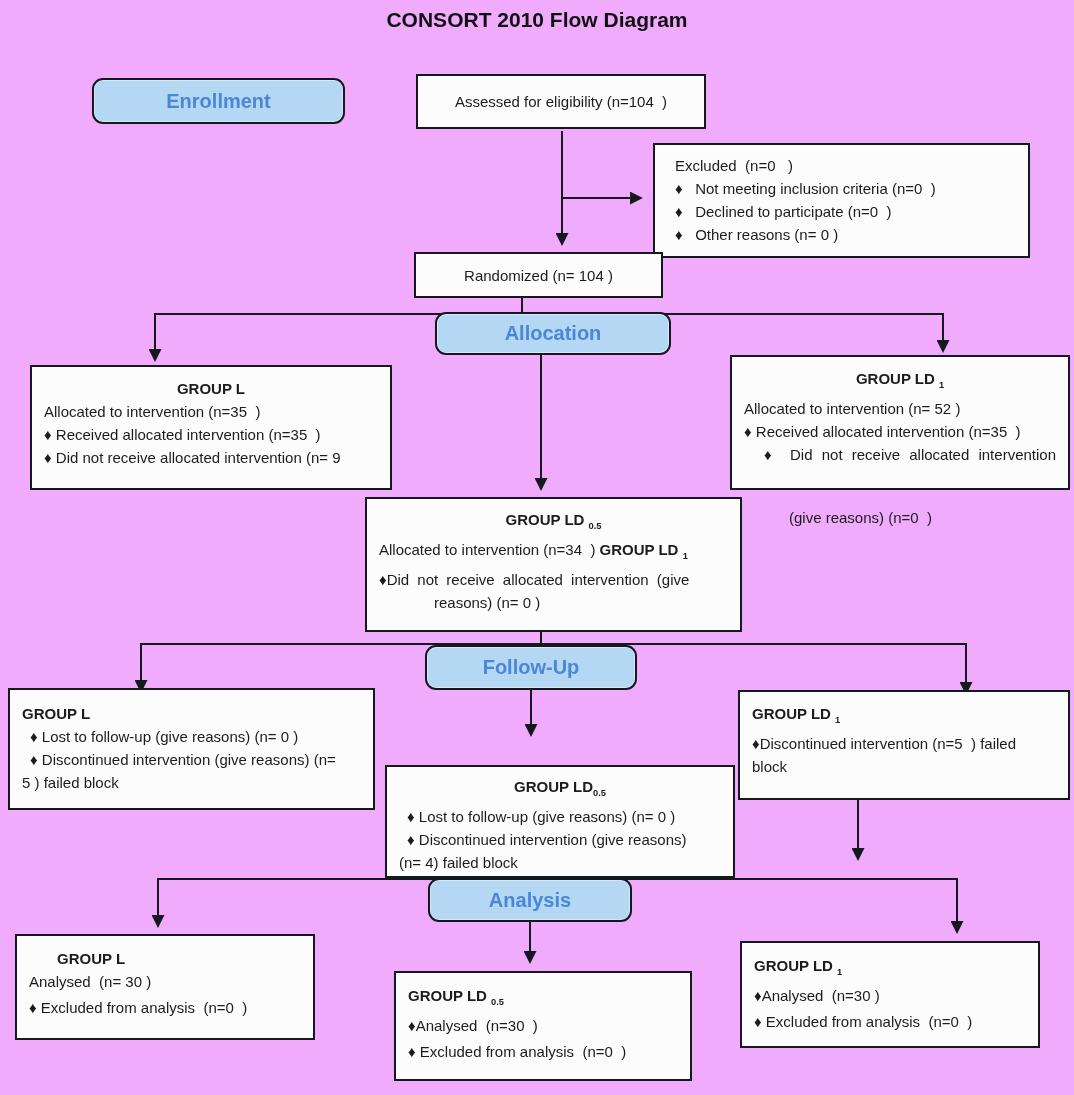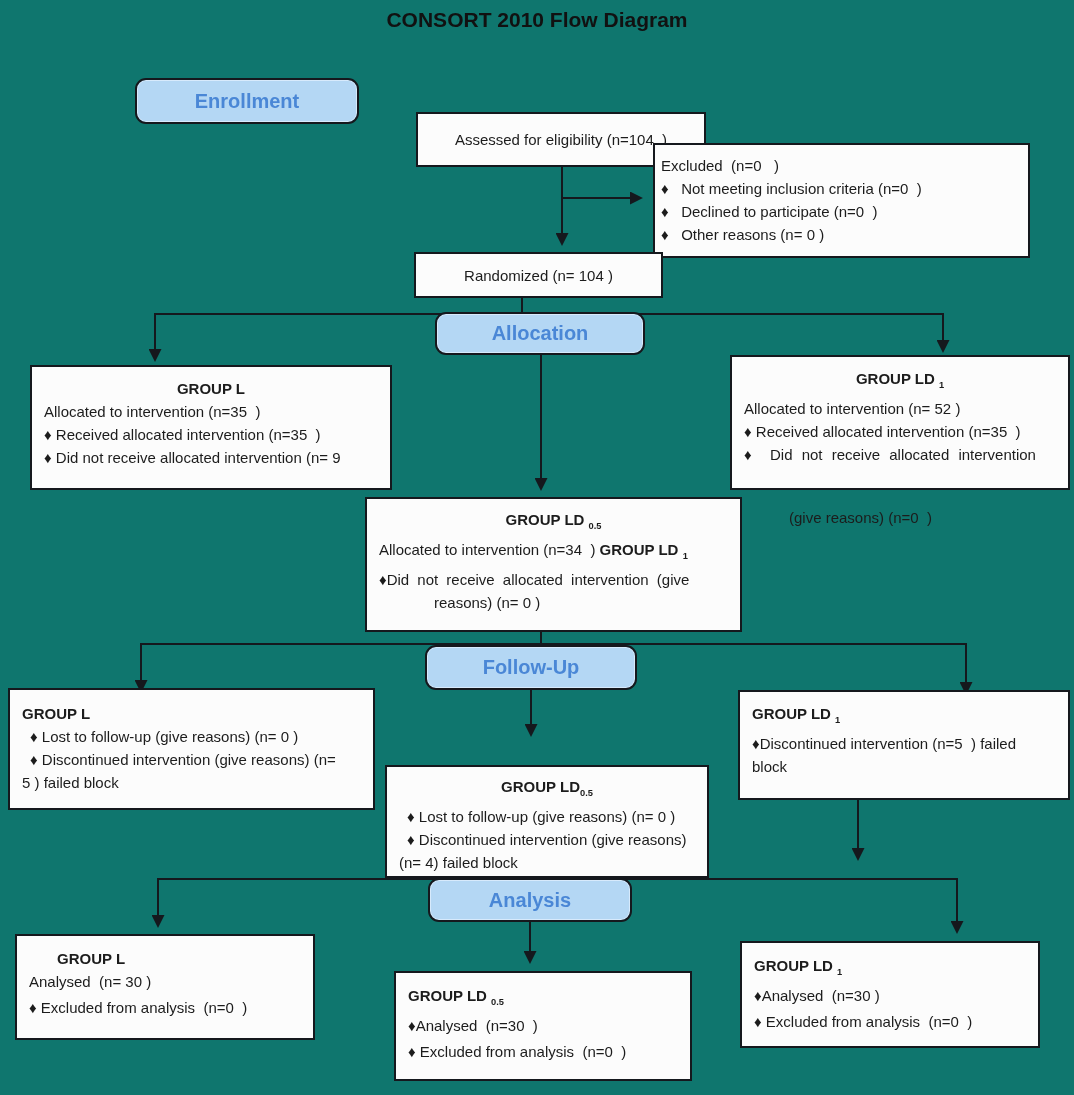--- a/index.html
+++ b/index.html
@@ -1,33 +1,33 @@
 <!DOCTYPE html>
 <html><head>
 <meta charset="utf-8">
 <style>
   html,body{margin:0;padding:0;}
   body{background:#e9e9e9;font-family:"Liberation Sans","DejaVu Sans",sans-serif;}
-  #canvas{position:relative;width:1074px;height:1095px;background:#0f766e;overflow:hidden;}
+  #canvas{position:relative;width:1074px;height:1095px;background:#f0abfc;overflow:hidden;}
   #arrows{position:absolute;left:0;top:0;z-index:0;}
   .title{position:absolute;left:0;top:8px;width:100%;text-align:center;
          font-size:21px;font-weight:bold;color:#111;z-index:1;}
   .stage{position:absolute;z-index:2;background:#b4d7f4;border:2px solid #15181d;border-radius:11px;
          display:flex;align-items:center;justify-content:center;
          font-size:20px;font-weight:bold;color:#4a87d6;box-sizing:border-box;
          box-shadow:inset 0 0 0 1px #d7eafc;}
   .box{position:absolute;z-index:1;background:#fcfcfc;border:2px solid #15181d;
        box-sizing:border-box;color:#1c1c1c;font-size:15px;line-height:23px;
        padding:7px 10px;}
   .box .bl{white-space:pre-wrap;}
   .bt{font-weight:bold;white-space:pre-wrap;}
   .center{text-align:center;}
   .ctr-box{display:flex;align-items:center;justify-content:center;text-align:center;}
   sub{font-size:0.62em;font-weight:inherit;}
-  .ws{word-spacing:5px;}
+  .ws{word-spacing:5px;text-align:right;}
   .ws2{word-spacing:4px;}
   .ind45{padding-left:45px;margin-top:40px;}
   .ind55{padding-left:55px;}
   .ind28{padding-left:28px;}
   .pl8{padding-left:8px;}
   .gap{height:3px;}
 </style>
 </head>
 <body>
 
@@ -55,30 +55,30 @@
       <path d="M858 800 V859" marker-end="url(#ah)"></path>
       <path d="M157 879 H958"></path>
       <path d="M158 879 V926" marker-end="url(#ah)"></path>
       <path d="M957 879 V932" marker-end="url(#ah)"></path>
       <path d="M530 920 V962" marker-end="url(#ah)"></path>
     </g>
   </svg>
 
   <div class="title">CONSORT 2010 Flow Diagram</div>
 
-  <div class="stage" style="left:92px;top:78px;width:224px;height:46px;margin-left:43px;">Enrollment</div>
-  <div class="stage" style="left:435px;top:312px;width:210px;height:43px;">Allocation</div>
+  <div class="stage" style="left:92px;top:78px;width:253px;height:46px;">Enrollment</div>
+  <div class="stage" style="left:435px;top:312px;width:236px;height:43px;">Allocation</div>
   <div class="stage" style="left:428px;top:878px;width:204px;height:44px;">Analysis</div>
   <div class="stage" style="left:425px;top:645px;width:212px;height:45px;">Follow-Up</div>
 
-  <div class="box ctr-box" style="left:416px;top:74px;width:290px;height:55px;margin-top:38px;">
+  <div class="box ctr-box" style="left:416px;top:74px;width:290px;height:55px;">
     <div class="bl">Assessed for eligibility (n=104  )</div>
   </div>
 
-  <div class="box" style="left:653px;top:143px;width:377px;height:115px;padding:9px 6px;">
+  <div class="box" style="left:653px;top:143px;width:377px;height:115px;padding:9px 20px;">
     <div class="bl">Excluded  (n=0   )</div>
     <div class="bl">♦   Not meeting inclusion criteria (n=0  )</div>
     <div class="bl">♦   Declined to participate (n=0  )</div>
     <div class="bl">♦   Other reasons (n= 0 )</div>
   </div>
 
   <div class="box ctr-box" style="left:414px;top:252px;width:249px;height:46px;">
     <div class="bl">Randomized (n= 104 )</div>
   </div>
 
@@ -110,21 +110,21 @@
     <div class="bl pl8">♦ Discontinued intervention (give reasons) (n=</div>
     <div class="bl">5 ) failed block</div>
   </div>
 
   <div class="box" style="left:738px;top:690px;width:332px;height:110px;padding:10px 12px;">
     <div class="bt"><span>GROUP LD </span><sub>1</sub></div>
     <div class="bl">♦Discontinued intervention (n=5  ) failed</div>
     <div class="bl">block</div>
   </div>
 
-  <div class="box" style="left:385px;top:765px;width:324px;height:113px;padding:8px 12px;">
+  <div class="box" style="left:385px;top:765px;width:350px;height:113px;padding:8px 12px;">
     <div class="bt center"><span>GROUP LD</span><sub>0.5</sub></div>
     <div class="bl pl8">♦ Lost to follow-up (give reasons) (n= 0 )</div>
     <div class="bl pl8">♦ Discontinued intervention (give reasons)</div>
     <div class="bl">(n= 4) failed block</div>
   </div>
 
   <div class="box" style="left:15px;top:934px;width:300px;height:106px;padding:11px 12px;">
     <div class="bt ind28">GROUP L</div>
     <div class="bl">Analysed  (n= 30 )</div>
     <div class="gap"></div>

